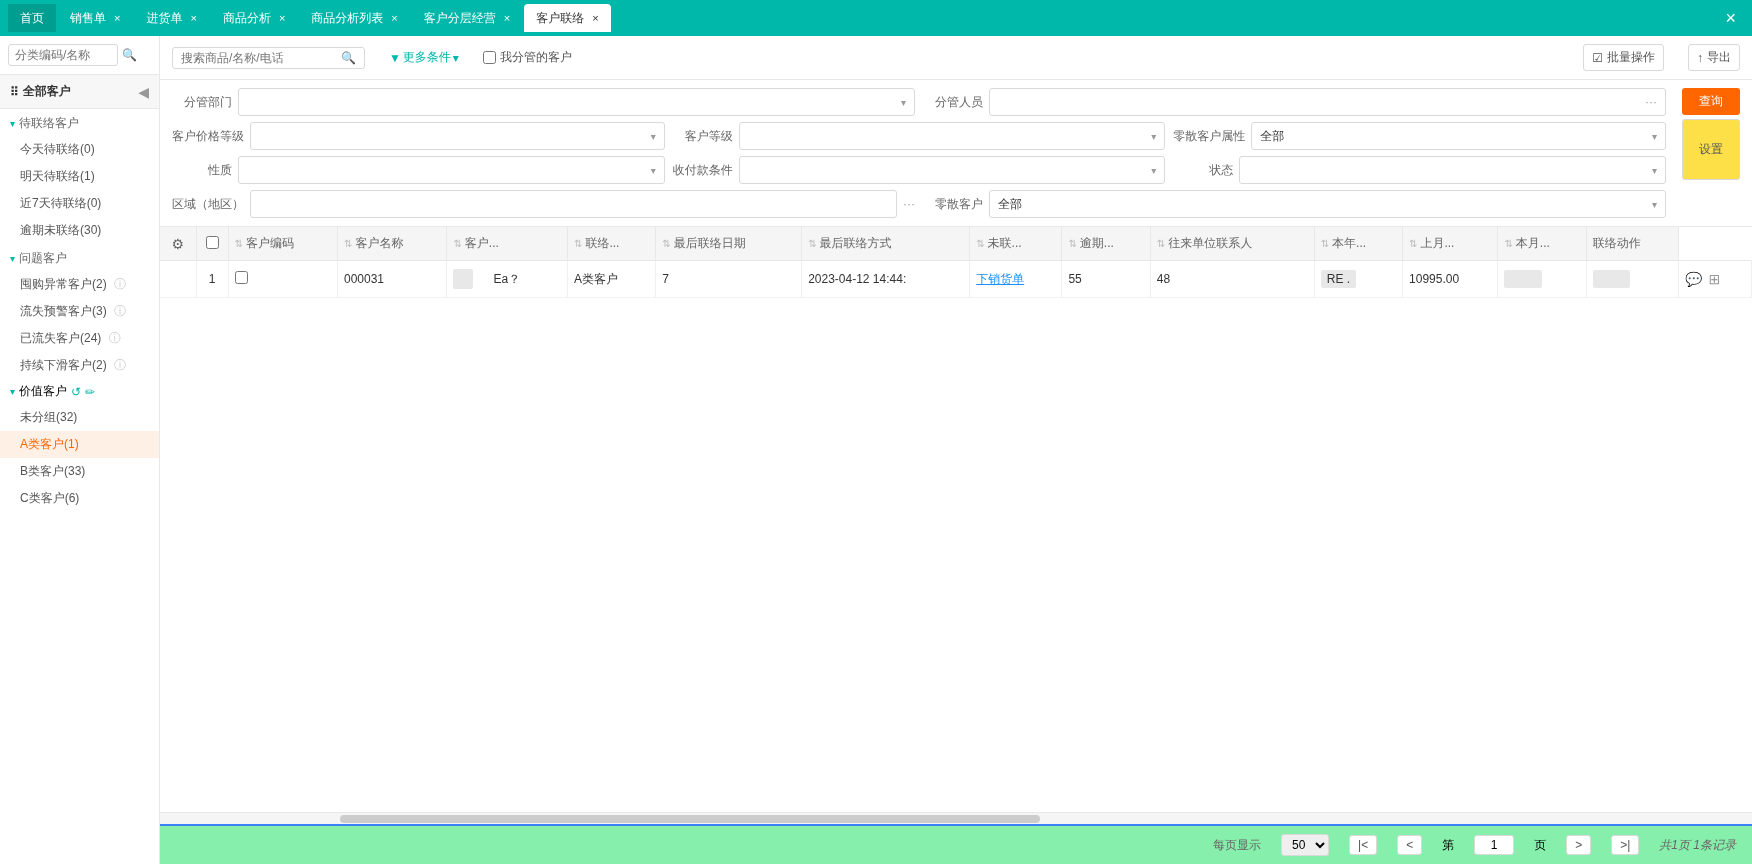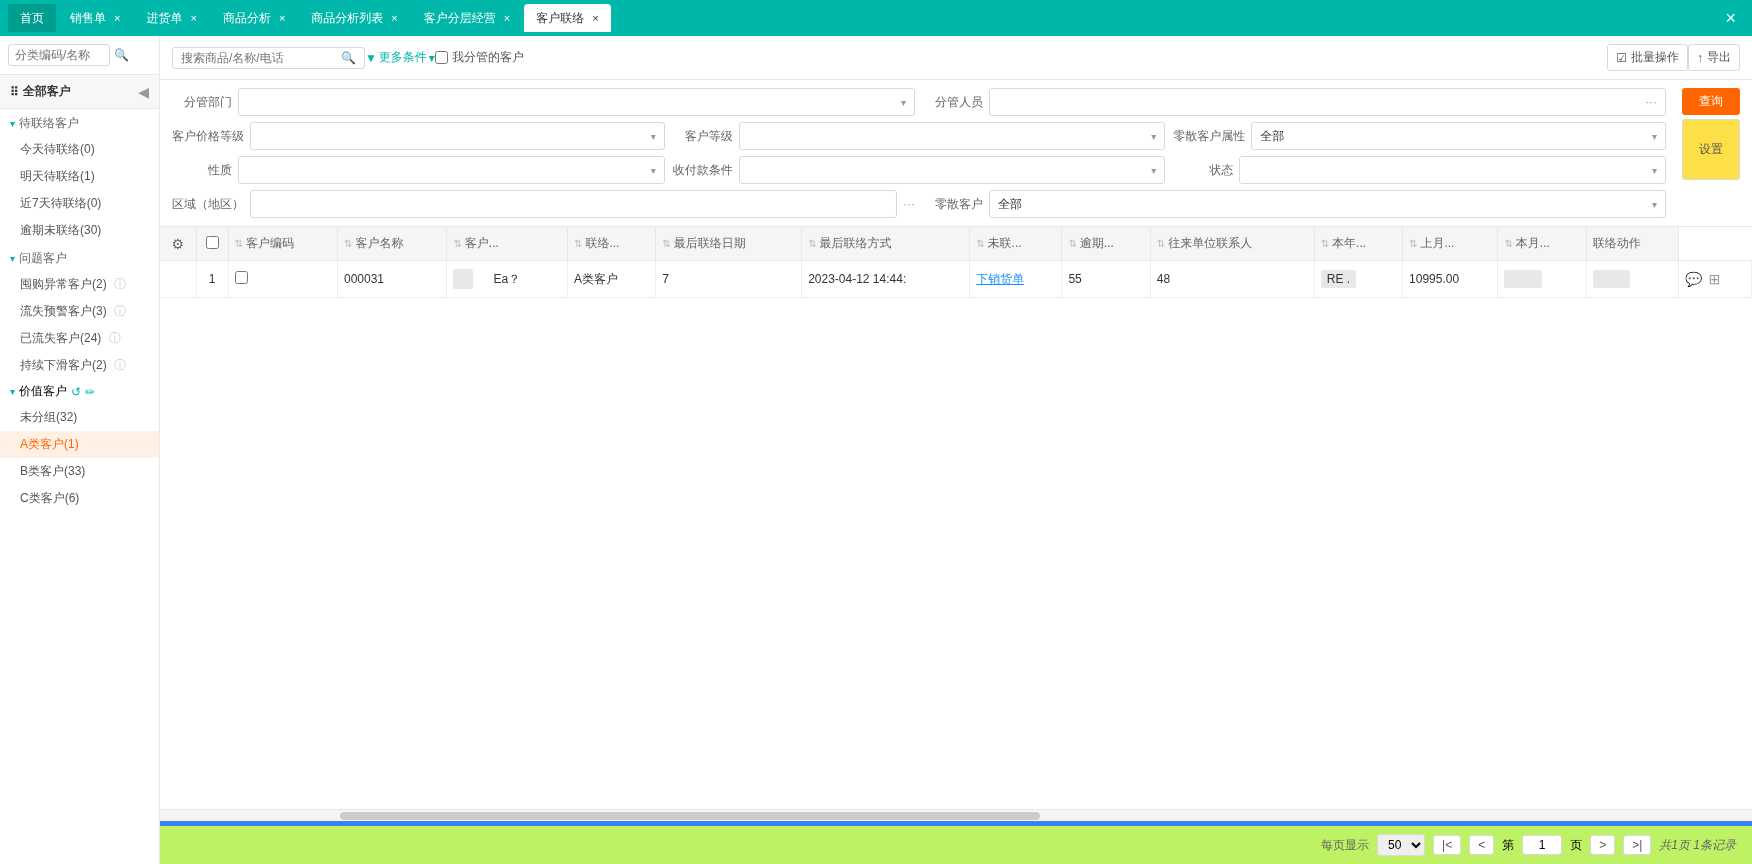--- a/index.html
+++ b/index.html
@@ -55,21 +55,21 @@
       padding: 8px;
       display: flex;
       align-items: center;
       border-bottom: 1px solid #e8e8e8;
     }
     .sidebar-search input {
       border: 1px solid #d9d9d9;
       border-radius: 3px;
       padding: 3px 6px;
       font-size: 12px;
-      width: 102px;
+      width: 110px;
       outline: none;
     }
     .sidebar-search .search-icon { color: #00b8a9; margin-left: 4px; cursor: pointer; }
 
     .sidebar-header {
       padding: 8px 10px;
       display: flex;
       align-items: center;
       justify-content: space-between;
       background: #f7f7f7;
@@ -120,21 +120,21 @@
       background: #f5f5f5;
       overflow: hidden;
     }
 
     
     .toolbar {
       background: #fff;
       padding: 8px 12px;
       display: flex;
       align-items: center;
-      gap: 0;
+      gap: 24px;
       border-bottom: 1px solid #e8e8e8;
     }
     .toolbar-search {
       display: flex;
       align-items: center;
       border: 1px solid #d9d9d9;
       border-radius: 3px;
       padding: 3px 8px;
       background: #fff;
     }
@@ -301,27 +301,27 @@
 
     .row-actions {
       display: flex;
       gap: 6px;
       align-items: center;
     }
     .row-action-icon { cursor: pointer; color: #999; font-size: 14px; }
 
     
     .pagination {
-      background: #bef264;
-      border-top: 5px solid #3b82f6;
+      background: #86efac;
+      border-top: 2px solid #3b82f6;
       padding: 8px 16px;
       display: flex;
       align-items: center;
       justify-content: flex-end;
-      gap: 8px;
+      gap: 20px;
     }
     .page-size-label { color: #666; }
     .page-size-select {
       border: 1px solid #d9d9d9;
       border-radius: 3px;
       padding: 2px 6px;
       font-size: 12px;
       cursor: pointer;
     }
     .page-btn {

